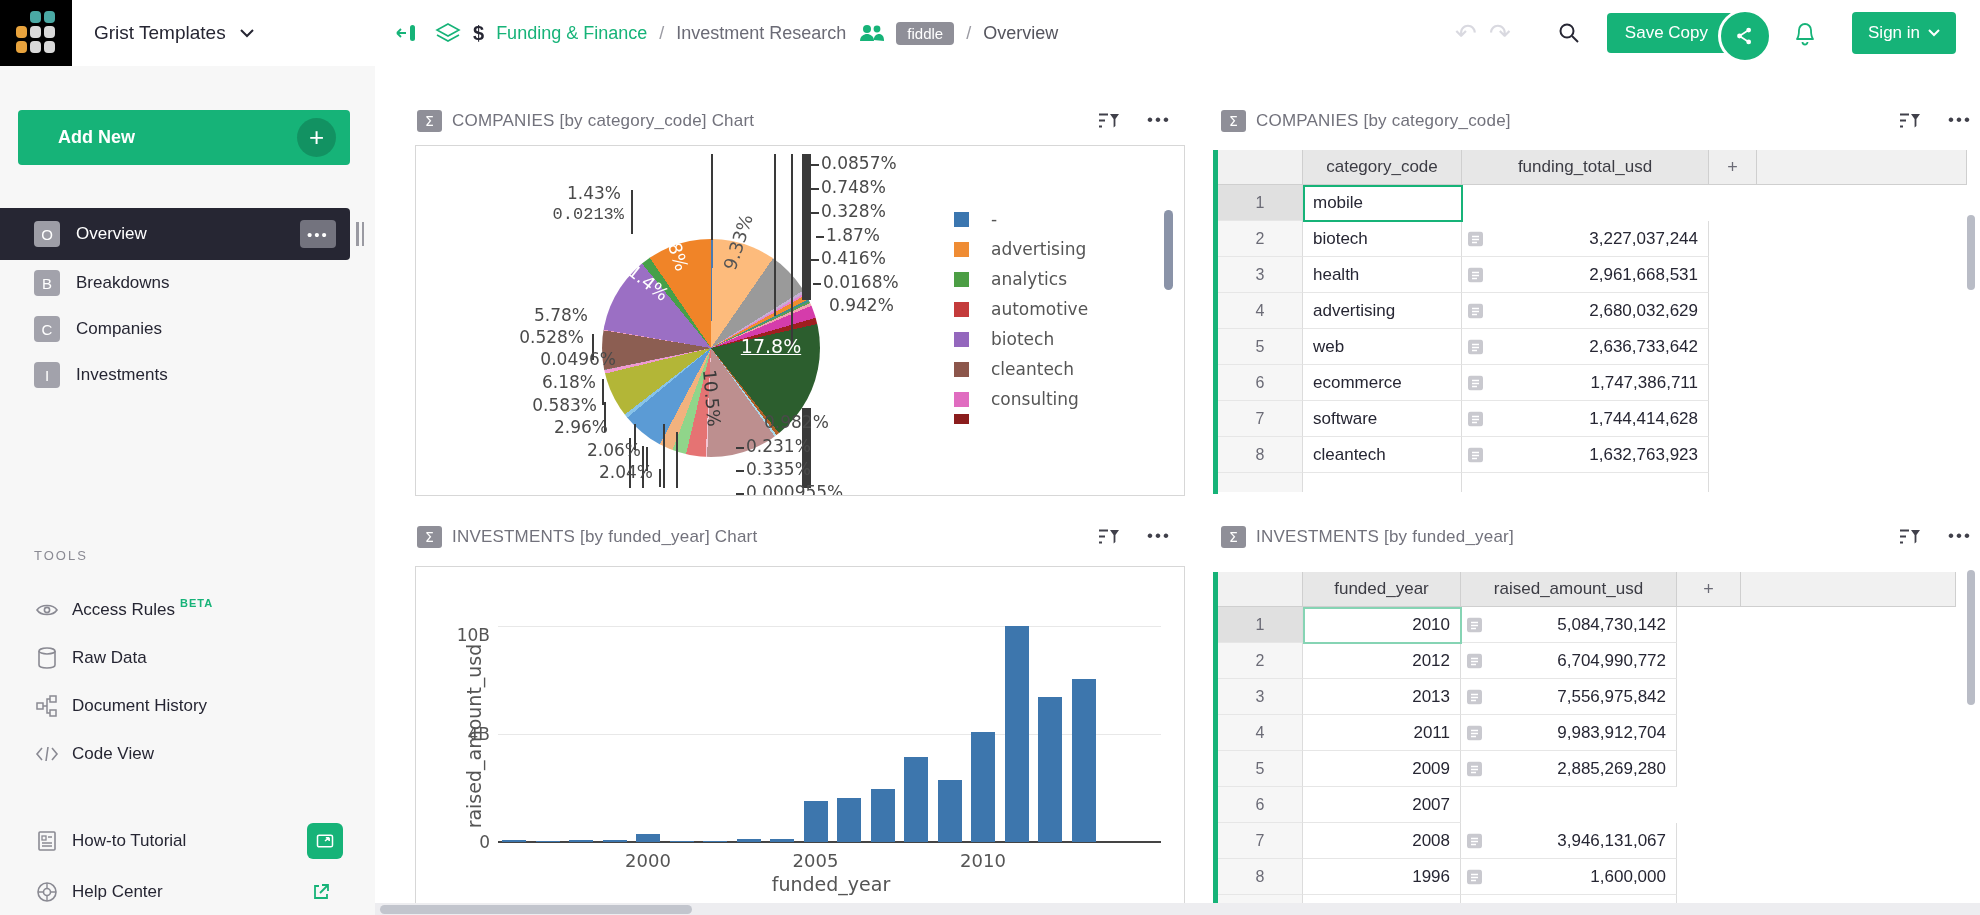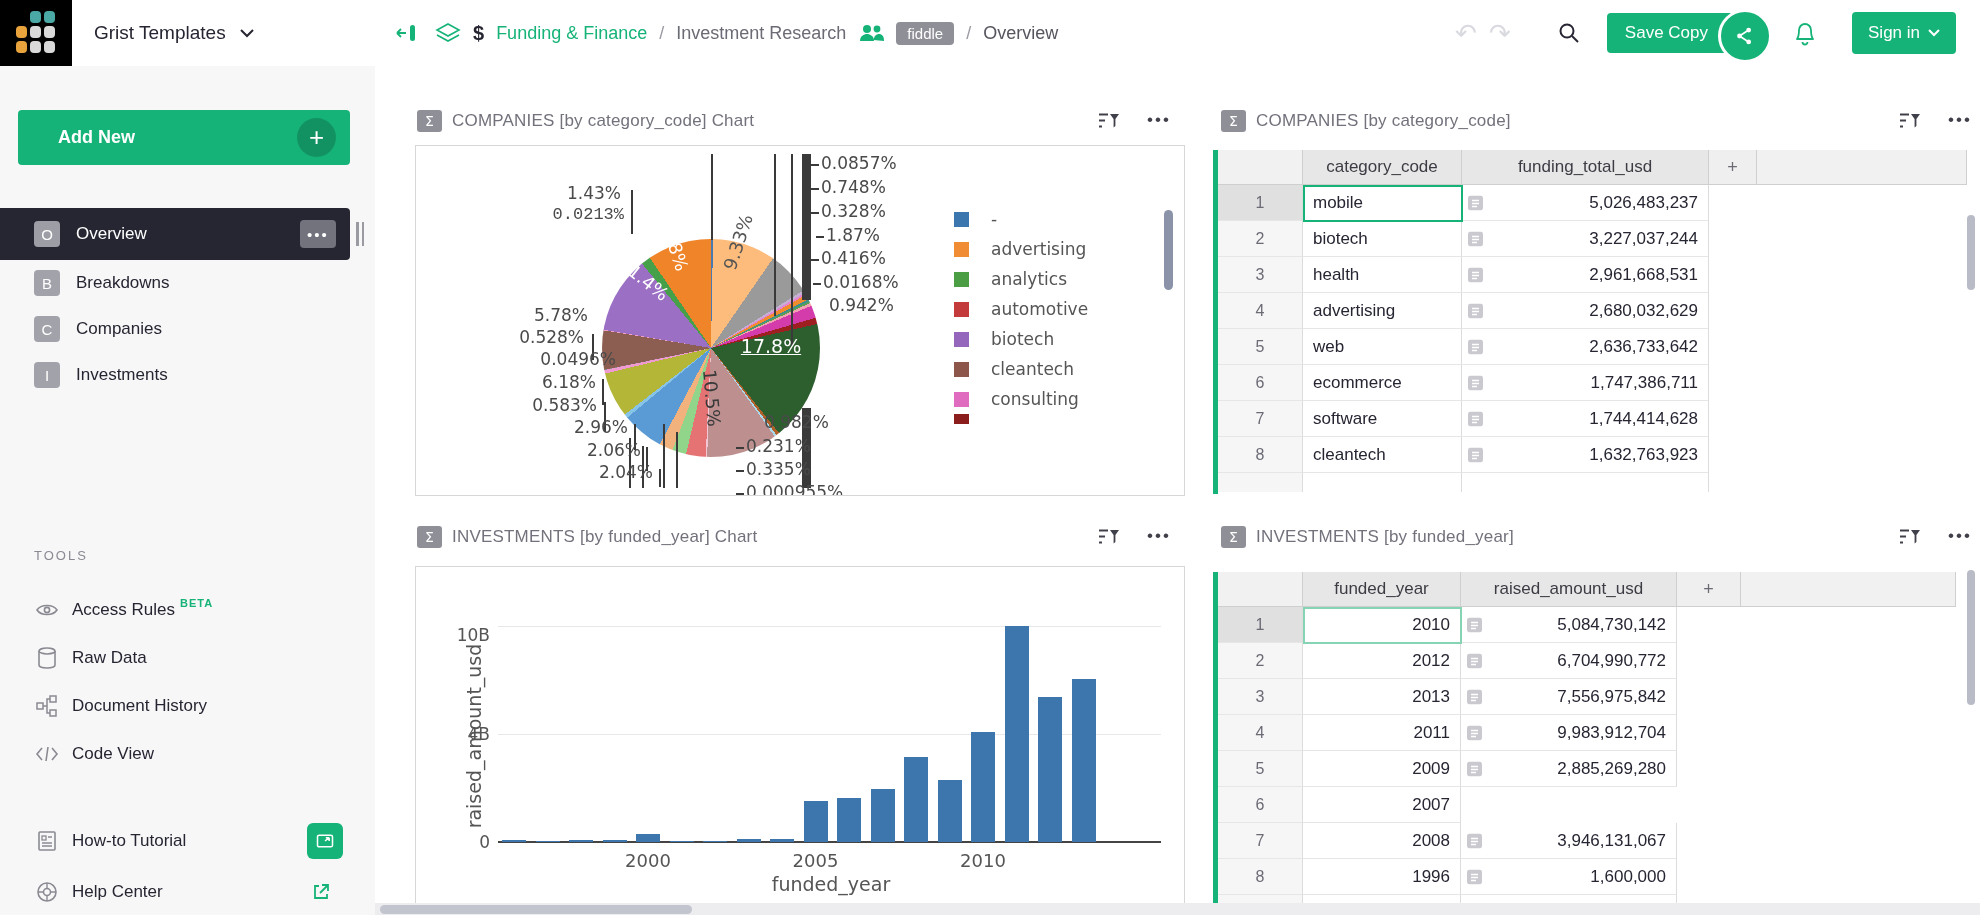--- a/index.html
+++ b/index.html
@@ -353,21 +353,21 @@
       <div class="cline" style="left:230px;top:301px;width:1.5px;height:24px;"></div>
       <div class="cline" style="left:243px;top:323px;width:1.5px;height:18px;"></div>
       <div id="pie-callouts">
           <div class="callout" style="right: 563px; top: 37px;">1.43%</div>
           <div class="callout" style="right: 560px; top: 59px; font-family: Liberation Mono, monospace;">0.0213%</div>
           <div class="callout" style="right: 596px; top: 159px;">5.78%</div>
           <div class="callout" style="right: 600px; top: 181px;">0.528%</div>
           <div class="callout" style="right: 568px; top: 203px;">0.0496%</div>
           <div class="callout" style="right: 588px; top: 226px;">6.18%</div>
           <div class="callout" style="right: 587px; top: 249px;">0.583%</div>
-          <div class="callout" style="right: 556px; top: 271px;">2.96%</div>
+          <div class="callout" style="right: 576px; top: 271px;">2.96%</div>
           <div class="callout" style="right: 543px; top: 294px;">2.06%</div>
           <div class="callout" style="right: 531px; top: 316px;">2.04%</div>
           <div class="callout" style="left: 405px; top: 7px;">0.0857%</div>
           <div class="cline" style="left: 395px; top: 18px; width: 8px; height: 1.5px;"></div>
           <div class="callout" style="left: 405px; top: 31px;">0.748%</div>
           <div class="cline" style="left: 395px; top: 42px; width: 8px; height: 1.5px;"></div>
           <div class="callout" style="left: 405px; top: 55px;">0.328%</div>
           <div class="cline" style="left: 395px; top: 66px; width: 8px; height: 1.5px;"></div>
           <div class="callout" style="left: 410px; top: 79px;">1.87%</div>
           <div class="cline" style="left: 400px; top: 90px; width: 8px; height: 1.5px;"></div>
@@ -464,29 +464,20 @@
         <div class="trow">
           <div class="cell hcell corner" style="width: 85px; height: 35px;"></div>
           <div class="cell hcell" style="width: 159px; height: 35px;">category_code</div>
           <div class="cell hcell" style="width: 247px; height: 35px;">funding_total_usd</div>
           <div class="cell hcell plus" style="width: 48px; height: 35px;">+</div>
           <div class="cell hcell filler" style="width: 210px; height: 35px;"></div>
         </div>
         <div class="trow">
           <div class="cell ncell selrow" style="width: 85px; height: 36px;">1</div>
           <div class="cell" style="width: 159px; height: 36px; justify-content: flex-start;">mobile</div>
-          <div class="cell vcell" style="width: 247px; height: 36px;">
-            <div class="cellicon">
-              <svg width="15" height="15" viewBox="0 0 15 15">
-                <rect width="15" height="15" rx="3" fill="#c9c9cf"></rect>
-                <path d="M4 5 h7 M4 8 h7 M4 11 h5" stroke="#fff" stroke-width="1.4"></path>
-              </svg>
-            </div>
-            <span>5,026,483,237</span>
-          </div>
         </div>
         <div class="trow">
           <div class="cell ncell" style="width: 85px; height: 36px;">2</div>
           <div class="cell" style="width: 159px; height: 36px; justify-content: flex-start;">biotech</div>
           <div class="cell vcell" style="width: 247px; height: 36px;">
             <div class="cellicon">
               <svg width="15" height="15" viewBox="0 0 15 15">
                 <rect width="15" height="15" rx="3" fill="#c9c9cf"></rect>
                 <path d="M4 5 h7 M4 8 h7 M4 11 h5" stroke="#fff" stroke-width="1.4"></path>
               </svg>

